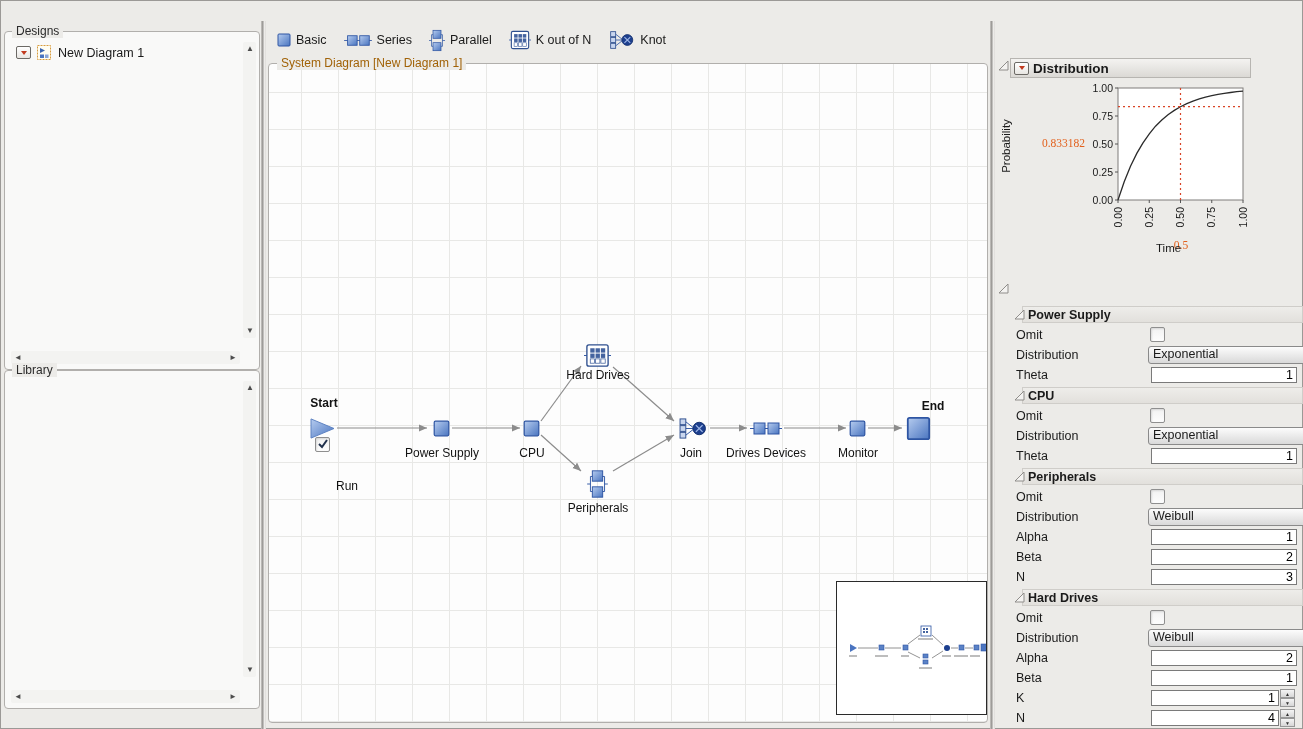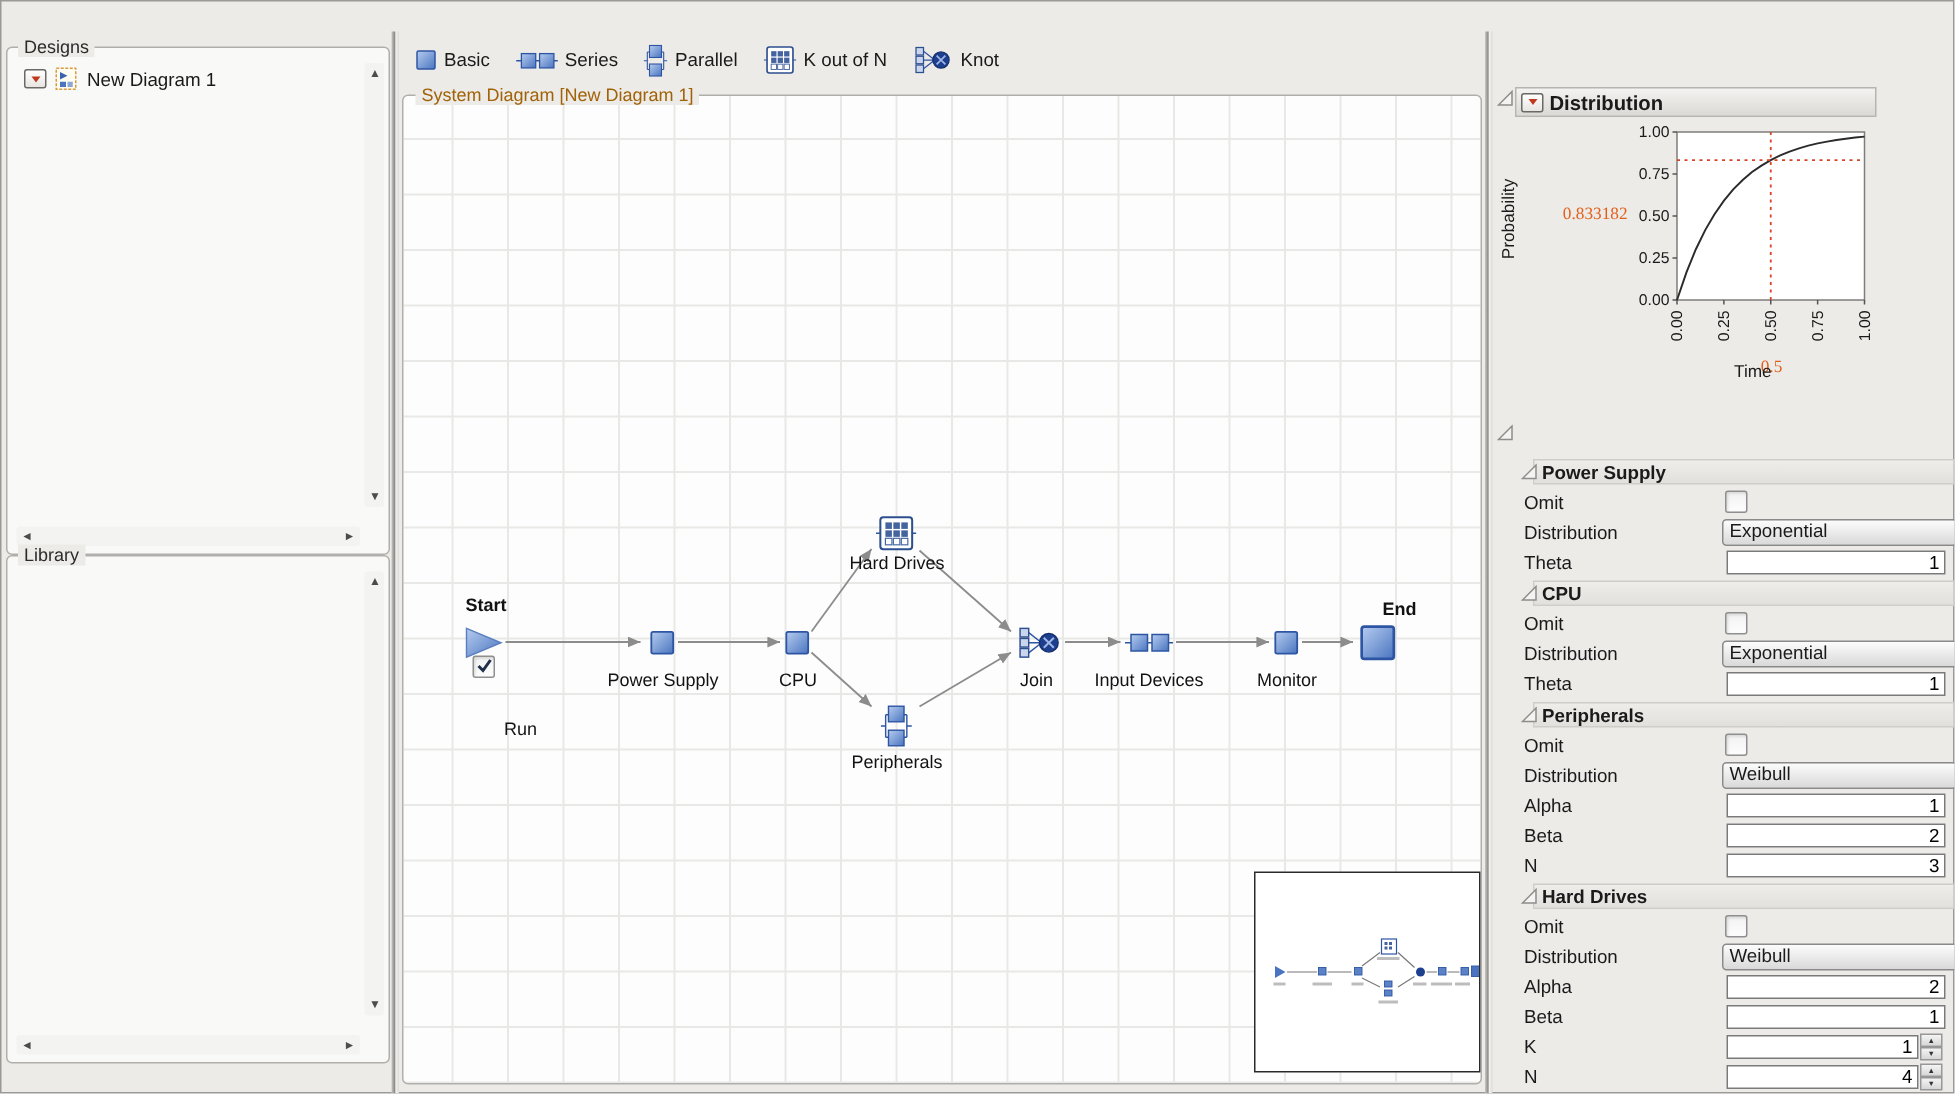--- a/index.html
+++ b/index.html
@@ -282,21 +282,21 @@
           <use href="#sym-knot"></use>
         </svg>
     </div>
     <div class="node-label" style="left:422px;top:382px;">Join</div>
 
     <div class="node" style="left:481px;top:357px;">
       <svg width="32" height="15">
           <use href="#sym-series"></use>
         </svg>
     </div>
-    <div class="node-label" style="left:497px;top:382px;">Input Devices</div>
+    <div class="node-label" style="left:497px;top:382px;">Drives Devices</div>
 
     <div class="node" style="left:580px;top:356px;">
       <svg width="17" height="17">
           <use href="#sym-basic"></use>
         </svg>
     </div>
     <div class="node-label" style="left:589px;top:382px;">Monitor</div>
 
     <div class="node-label bold" style="left:650px;top:335px;margin-left:14px;">End</div>
     <div class="node" style="left:637px;top:352px;">

